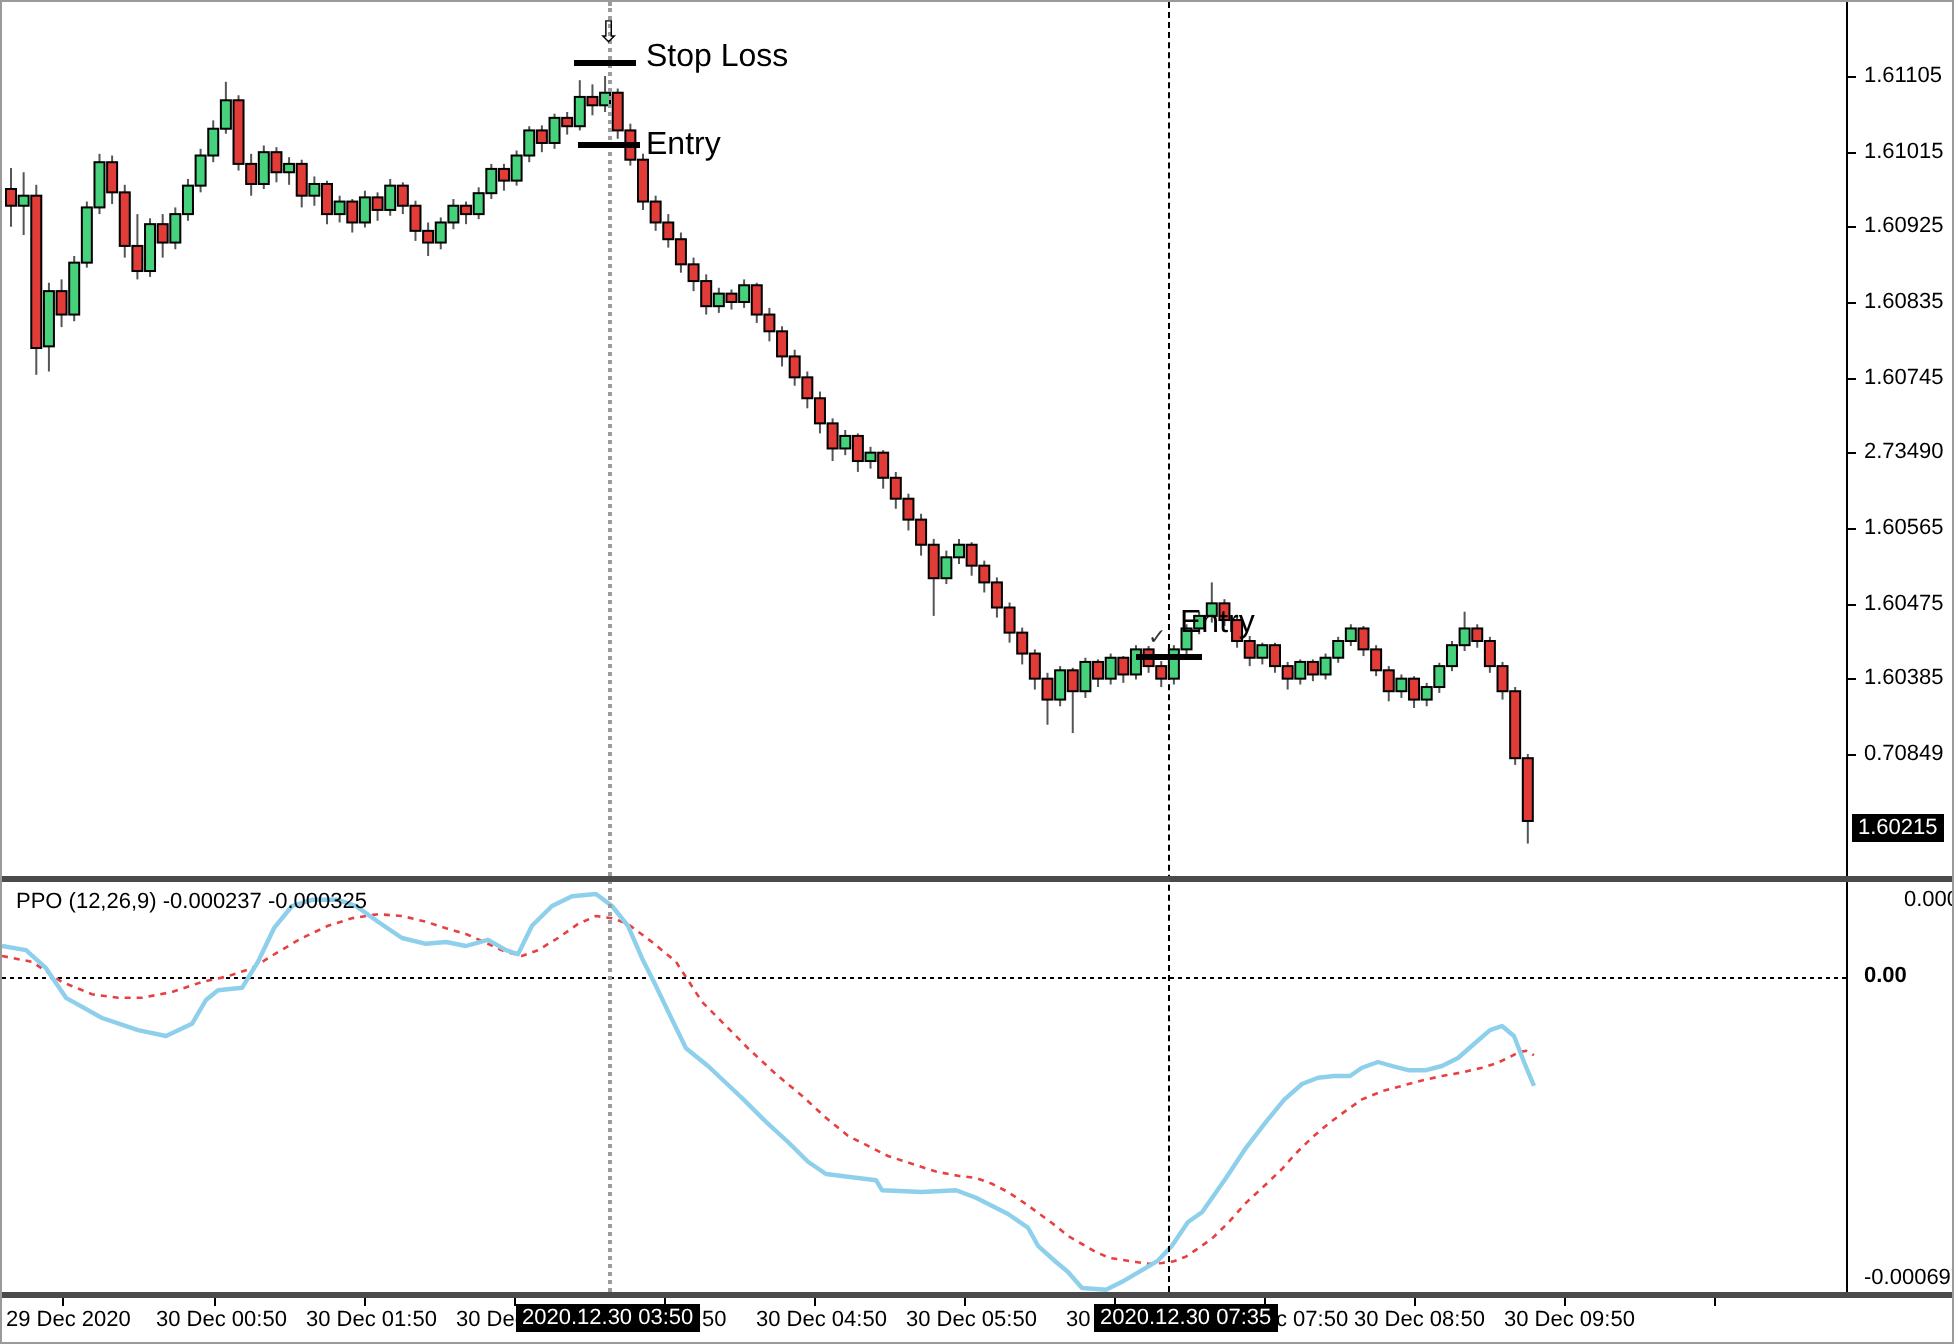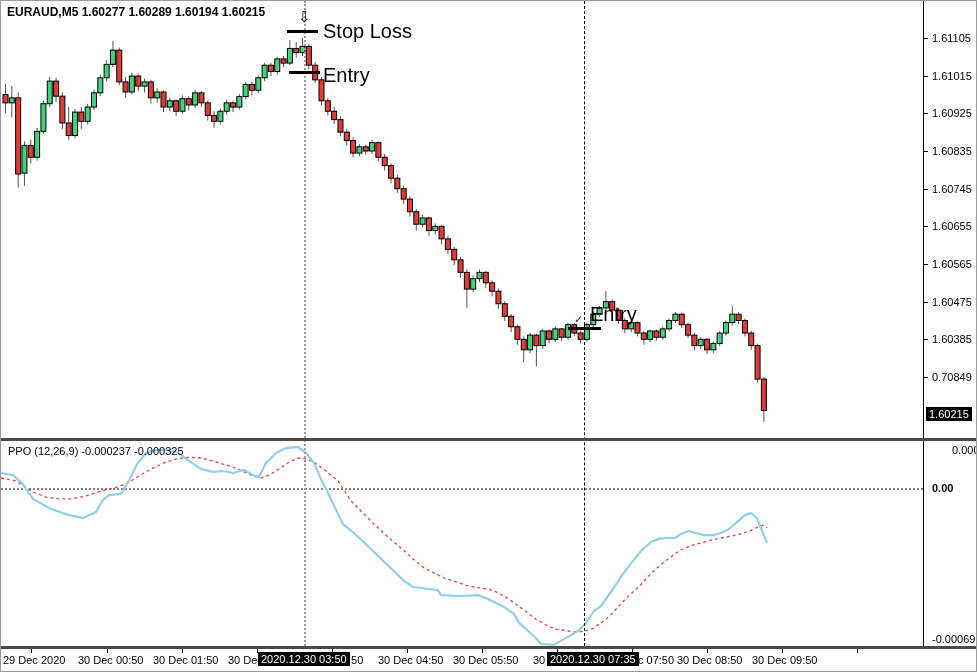--- a/index.html
+++ b/index.html
@@ -14,21 +14,21 @@
   .axis-col{position:absolute;left:923px;top:0;width:54px;height:514px;background:#fff;}
   .price-tick-label{position:absolute;left:8px;font-size:11px;white-space:nowrap;}
   .tickmark{position:absolute;left:0;width:4px;height:1px;background:#000;}
   .vline{position:absolute;top:0;height:645px;width:0;z-index:2;}
   #vline-1{border-left:2px dotted #9c9c9c;}
   #vline-2{border-left:1px dashed #000;}
   .quote-header{position:absolute;left:6px;top:4px;font-size:12px;font-weight:700;z-index:5;white-space:nowrap;}
   .watermark{position:absolute;left:8px;top:405px;font-size:14px;z-index:5;white-space:nowrap;}
   .ppo-label{position:absolute;left:7px;top:444px;font-size:11px;z-index:5;white-space:nowrap;}
   .trade-line{position:absolute;height:3px;background:#000;z-index:4;}
-  .trade-label{position:absolute;font-size:20px;z-index:5;white-space:nowrap;}
+  .trade-label{position:absolute;font-size:16px;z-index:5;white-space:nowrap;}
   .arrow-glyph{position:absolute;font-size:13px;line-height:13px;z-index:5;color:#000;}
   .check-glyph{position:absolute;font-size:11px;line-height:11px;z-index:5;color:#333;}
   .badge{position:absolute;background:#000;color:#fff;font-size:11px;padding:1px 3px;
          z-index:7;white-space:nowrap;}
   #time-strip{position:absolute;left:0;top:648px;width:977px;height:24px;background:#fff;}
   .time-label{position:absolute;top:5px;font-size:11px;white-space:nowrap;}
   .time-tick{position:absolute;top:0;width:1px;height:4px;background:#000;}
   .time-badge{position:absolute;top:3px;background:#000;color:#fff;font-size:11px;
               padding:1px 3px;white-space:nowrap;z-index:3;}
   svg{position:absolute;left:0;top:0;}
@@ -276,21 +276,20 @@
         <rect x="735.12" y="313.22319999999746" width="5" height="6.277800000003936" fill="#e23c39" stroke="#000000" stroke-width="1"></rect>
         <line x1="743.94" y1="317.408399999997" x2="743.94" y2="335.40476000000336" stroke="#555555" stroke-width="1"></line>
         <rect x="741.44" y="319.5010000000014" width="5" height="12.555599999998606" fill="#e23c39" stroke="#000000" stroke-width="1"></rect>
         <line x1="750.26" y1="329.9639999999956" x2="750.26" y2="348.79739999999816" stroke="#555555" stroke-width="1"></line>
         <rect x="747.76" y="332.0566" width="5" height="12.555599999998662" fill="#e23c39" stroke="#000000" stroke-width="1"></rect>
         <line x1="756.58" y1="342.51960000000355" x2="756.58" y2="381.4419599999983" stroke="#555555" stroke-width="1"></line>
         <rect x="754.08" y="344.61219999999867" width="5" height="33.481600000005585" fill="#e23c39" stroke="#000000" stroke-width="1"></rect>
         <line x1="762.9000000000001" y1="376.0011999999998" x2="762.9000000000001" y2="420.7828399999958" stroke="#555555" stroke-width="1"></line>
         <rect x="760.4000000000001" y="378.09380000000425" width="5" height="31.38899999999188" fill="#e23c39" stroke="#000000" stroke-width="1"></rect>
       </svg>
-    <div class="quote-header">EURAUD,M5  1.60277 1.60289 1.60194 1.60215</div>
 
     <div id="vline-1" class="vline" style="left:303px;"></div>
     <div id="vline-2" class="vline" style="left:583px;"></div>
 
     <div class="arrow-glyph" style="left:297px;top:9px;font-size:15px;">⇩</div>
     <div class="trade-line" style="left:286px;top:29px;width:31px;"></div>
     <div class="trade-label" style="left:322px;top:19px;">Stop Loss</div>
 
     <div class="trade-line" style="left:288px;top:70px;width:31px;"></div>
     <div class="trade-label" style="left:322px;top:63px;">Entry</div>
@@ -319,21 +318,21 @@
       <div class="price-tick-label" style="top: 31px;">1.61105</div>
       <div class="tickmark" style="top: 74.6668px;"></div>
       <div class="price-tick-label" style="top: 68.6668px;">1.61015</div>
       <div class="tickmark" style="top: 112.334px;"></div>
       <div class="price-tick-label" style="top: 106.334px; text-align: right;">1.60925</div>
       <div class="tickmark" style="top: 150px;"></div>
       <div class="price-tick-label" style="top: 144px;">1.60835</div>
       <div class="tickmark" style="top: 187.667px;"></div>
       <div class="price-tick-label" style="top: 181.667px;">1.60745</div>
       <div class="tickmark" style="top: 225.334px;"></div>
-      <div class="price-tick-label" style="top: 219.334px;">1.60655</div>
+      <div class="price-tick-label" style="top: 219.334px;">2.73490</div>
       <div class="tickmark" style="top: 263.001px;"></div>
       <div class="price-tick-label" style="top: 257.001px;">1.60565</div>
       <div class="tickmark" style="top: 300.668px;"></div>
       <div class="price-tick-label" style="top: 294.668px;">1.60475</div>
       <div class="tickmark" style="top: 338.334px;"></div>
       <div class="price-tick-label" style="top: 332.334px;">1.60385</div>
       <div class="tickmark" style="top: 376.001px;"></div>
       <div class="price-tick-label" style="top: 370.001px;">0.70849</div>
       <div class="price-tick-label" style="top: 443px; padding-left: 20px;">0.000202</div>
       <div class="price-tick-label" style="top: 481px; font-weight: 700;">0.00</div>

